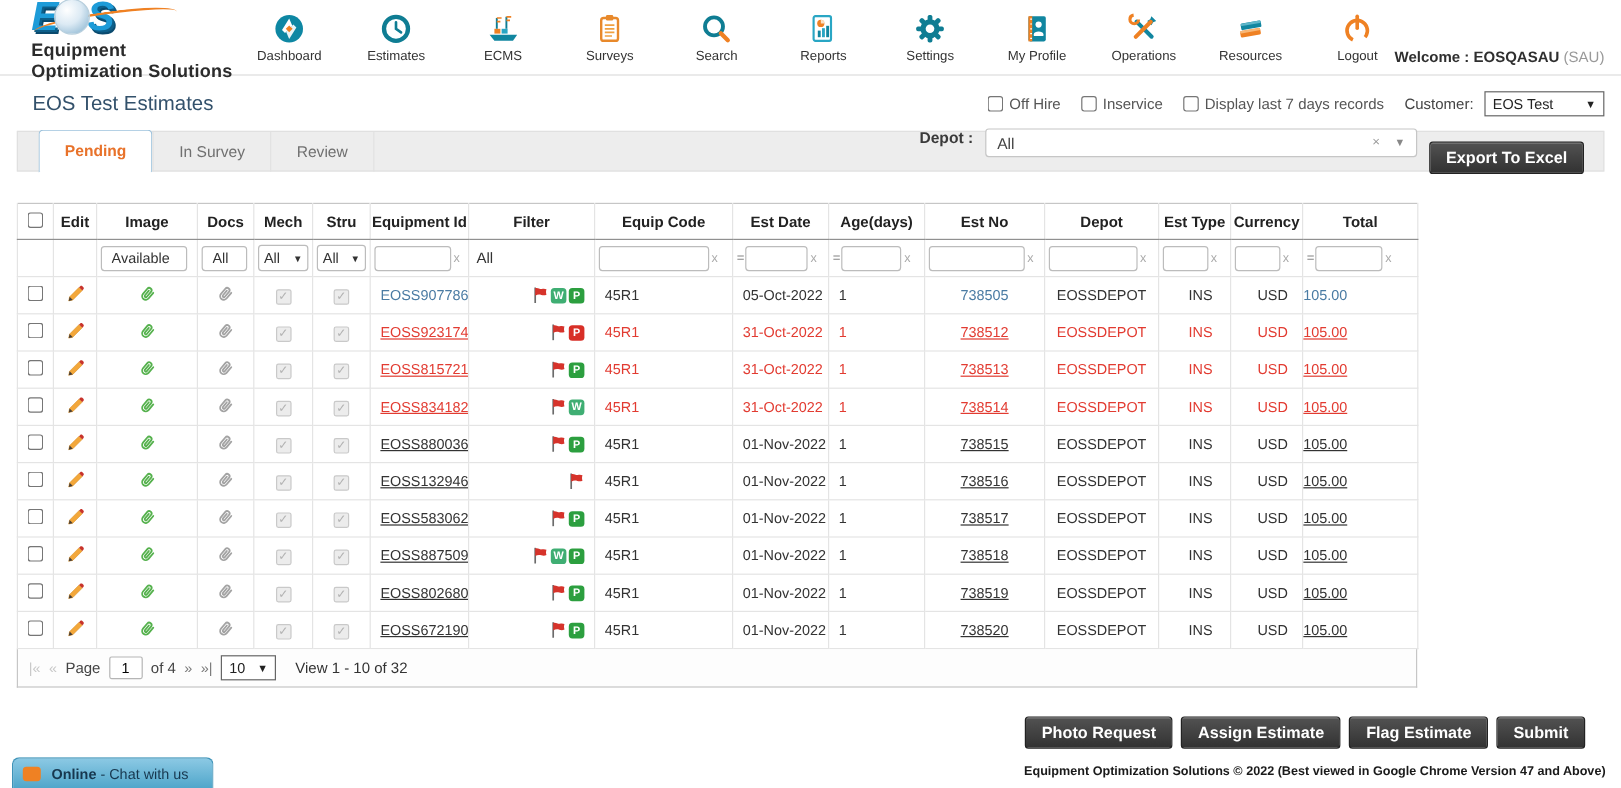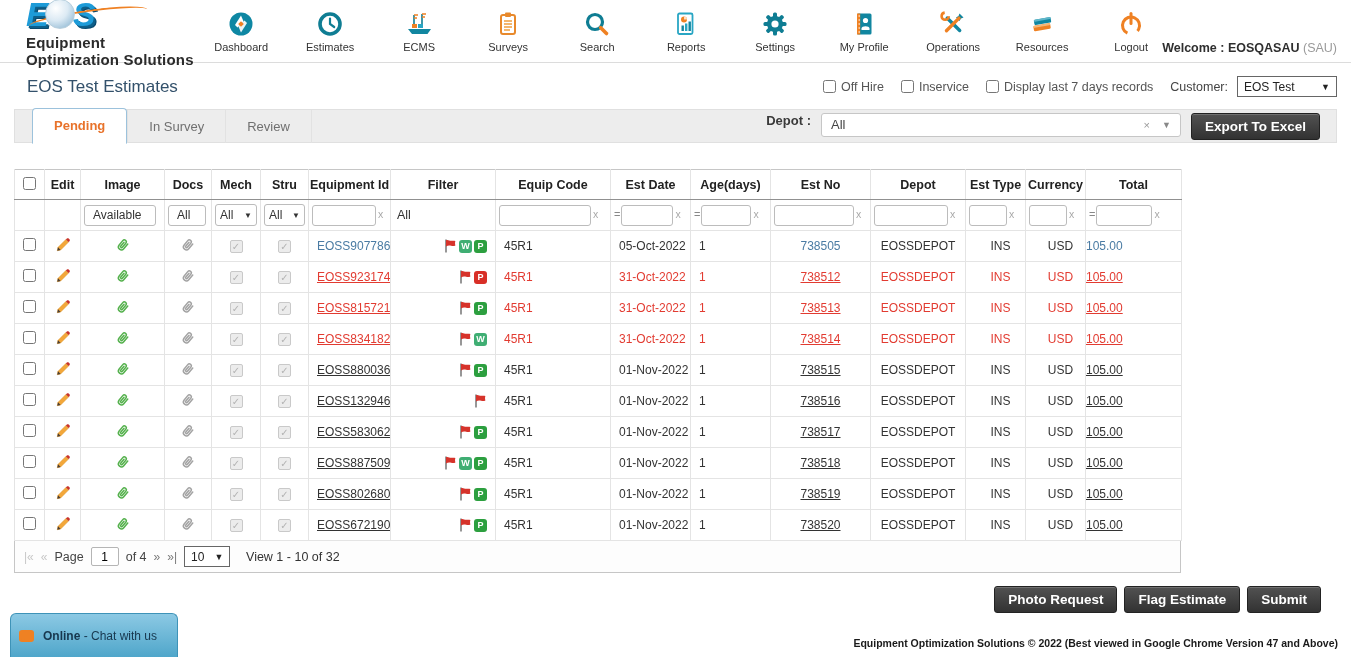--- a/index.html
+++ b/index.html
@@ -47,21 +47,21 @@
   .tab-active { background:#fff; border:1px solid #9cc2dc; border-radius:4px 4px 0 0; color:#e8722a;
     font-weight:bold; margin:-3px 0 -2px 17px; line-height:34px; height:36px; z-index:2; border-bottom:1px solid #fff; }
   .depot-group { margin-left:auto; display:flex; align-items:flex-start; gap:10px; padding-right:16px; }
   .depot-label { font-size:13px; font-weight:bold; color:#3a3a3a; }
   .depot-combo { width:360px; height:24px; background:#fff; border:1px solid #c6c6c6; border-radius:3px;
     display:flex; align-items:center; padding:0 9px; font-size:13px; color:#444; cursor:pointer; }
   .depot-combo .clear-x { margin-left:auto; color:#999; font-size:11px; }
   .depot-combo .caret { color:#888; font-size:9px; margin-left:12px; }
   .btn-dark { background:linear-gradient(#525252,#323232); color:#fff; font-weight:bold; font-size:13.5px;
     border:1px solid #222; border-radius:3px; padding:5px 13px; cursor:pointer;
-    box-shadow:inset 0 1px 0 rgba(255,255,255,.18); font-family:"Liberation Sans",sans-serif; }
+    box-shadow:inset 0 1px 0 rgba(255,255,255,.18); font-family:"Liberation Sans",sans-serif;margin-top:11px; }
   
   .grid { margin:26px 0 0 14px; width:1167px; border-collapse:collapse; table-layout:fixed; font-size:12px; }
   .grid, .grid td, .grid th { border:1px solid #e4e4e4; }
   .grid { border:1px solid #c6c6c6; }
   .grid th { height:30px; font-weight:bold; font-size:12.5px; color:#222; background:#fff;
     border-bottom:1px solid #909090; border-top:none; }
   .filter-row td { height:31px; background:#fff; padding:0 3px; white-space:nowrap; }
   .grid td { height:31px; overflow:hidden; }
   .f-input { border:1px solid #bcbcbc; border-radius:3px; height:21px; font-size:12px; padding:0 8px;
     font-family:"Liberation Sans",sans-serif; color:#333; vertical-align:middle; }
@@ -100,21 +100,21 @@
   .pg-arrow { font-size:12px; cursor:pointer; }
   .pg-disabled { color:#c8c8c8; }
   .pg-enabled { color:#7a7a7a; }
   .pg-input { width:28px; height:19px; border:1px solid #b5b5b5; border-radius:2px; text-align:center;
     font-size:12px; font-family:"Liberation Sans",sans-serif; }
   .pg-select { width:46px; height:21px; }
   .pg-view { margin-left:9px; color:#333; }
   
   .actions { display:flex; justify-content:flex-end; gap:7px; margin:13px 30px 0 0; }
   .footer { position:absolute; right:13px; bottom:8px; font-size:10.5px; font-weight:bold; color:#1a1a1a; }
-  .chat { position:absolute; left:10px; bottom:0; width:168px; height:44px;
+  .chat { position:absolute; left:10px; bottom:0; width:168px; height:26px;
     background:linear-gradient(#8cc9e4,#4fa6ca); border:1px solid #3e93b8; border-bottom:none;
     border-radius:6px 6px 0 0; display:flex; align-items:center; padding-left:8px; gap:9px; cursor:pointer; }
   .chat-bubble { width:15px; height:12px; background:#ef8123; border-radius:3px; position:relative; }
   .chat-bubble::after { content:""; position:absolute; left:2px; bottom:-4px; border:4px solid transparent;
     border-top-color:#ef8123; border-left-width:2px; border-right-width:2px; }
   .chat-text { font-size:12px; color:#17374e; }
   .chat-text b { font-weight:bold; }
 </style>
 </head>
 <body>
@@ -673,20 +673,21 @@
   <span class="pg-arrow pg-enabled">»|</span>
   <span class="fake-select pg-select">
     <span>10</span>
     <span class="caret">▼</span>
   </span>
   <span class="pg-view">View 1 - 10 of 32</span>
 </div>
 
 <div class="actions">
   <button class="btn-dark">Photo Request</button>
+  <button class="btn-dark">Assign Estimate</button>
   <button class="btn-dark">Flag Estimate</button>
   <button class="btn-dark">Submit</button>
 </div>
 
 <div class="footer">Equipment Optimization Solutions © 2022 (Best viewed in Google Chrome Version 47 and Above)</div>
 
 <div class="chat">
   <span class="chat-bubble"></span>
   <span class="chat-text"><b>Online</b> <span>- Chat with us</span></span>
 </div>

